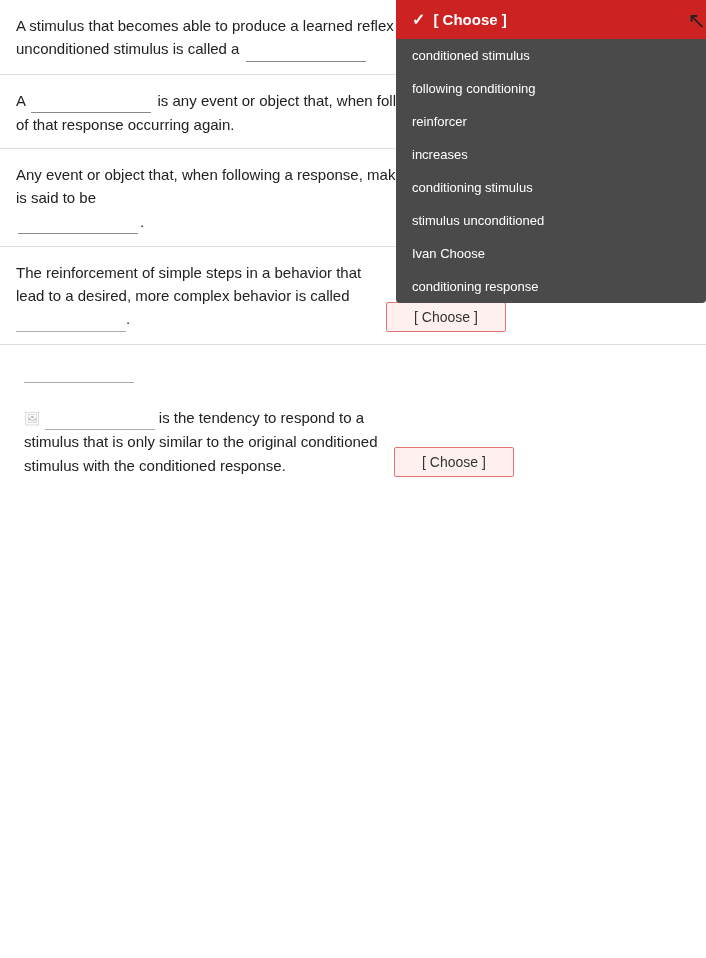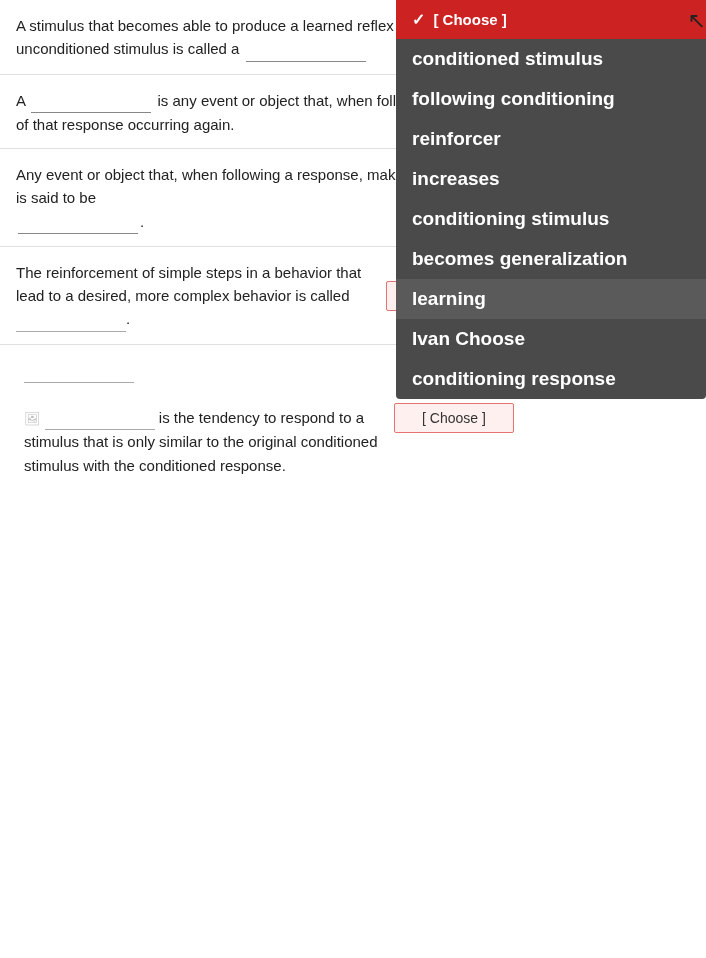--- a/index.html
+++ b/index.html
@@ -63,43 +63,42 @@
     }
 
     .checkmark {
       font-size: 16px;
       color: #fff;
     }
 
     .dropdown-item {
       padding: 9px 16px;
       color: #fff;
-      font-size: 19px;
+      font-size: 13px;
       cursor: pointer;
       transition: background 0.1s;
-      font-weight: bold;
     }
 
     
     .choose-btn {
       display: inline-block;
       border: 1.5px solid #e57373;
       background: #fff0f0;
       color: #333;
       padding: 6px 18px;
       font-size: 14px;
       cursor: pointer;
       border-radius: 2px;
       min-width: 120px;
       text-align: center;
     }
 
     .inline-choose-row {
       display: flex;
-      align-items: center;
+      align-items: flex-end;
     }
 
     .inline-choose-row .left-text {
       width: 370px;
       font-size: 15px;
       line-height: 1.55;
       color: #222;
       padding-right: 8px;
     }
 
@@ -186,21 +185,20 @@
     <div class="dropdown-selected">
       <span class="checkmark">✓</span>
       <span>[ Choose ]</span>
     </div>
 
     <div class="dropdown-item">conditioned stimulus</div>
     <div class="dropdown-item">following conditioning</div>
     <div class="dropdown-item">reinforcer</div>
     <div class="dropdown-item">increases</div>
     <div class="dropdown-item">conditioning stimulus</div>
-    <div class="dropdown-item">becomes generalization</div>
-    <div class="dropdown-item" style="background: #5a5a5a;">learning</div>
+    <div class="dropdown-item">stimulus unconditioned</div>
     <div class="dropdown-item">Ivan Choose</div>
     <div class="dropdown-item">conditioning response</div>
 
     <div class="cursor-arrow">↖</div>
   </div>
 
 </div>
 
 </body></html>

